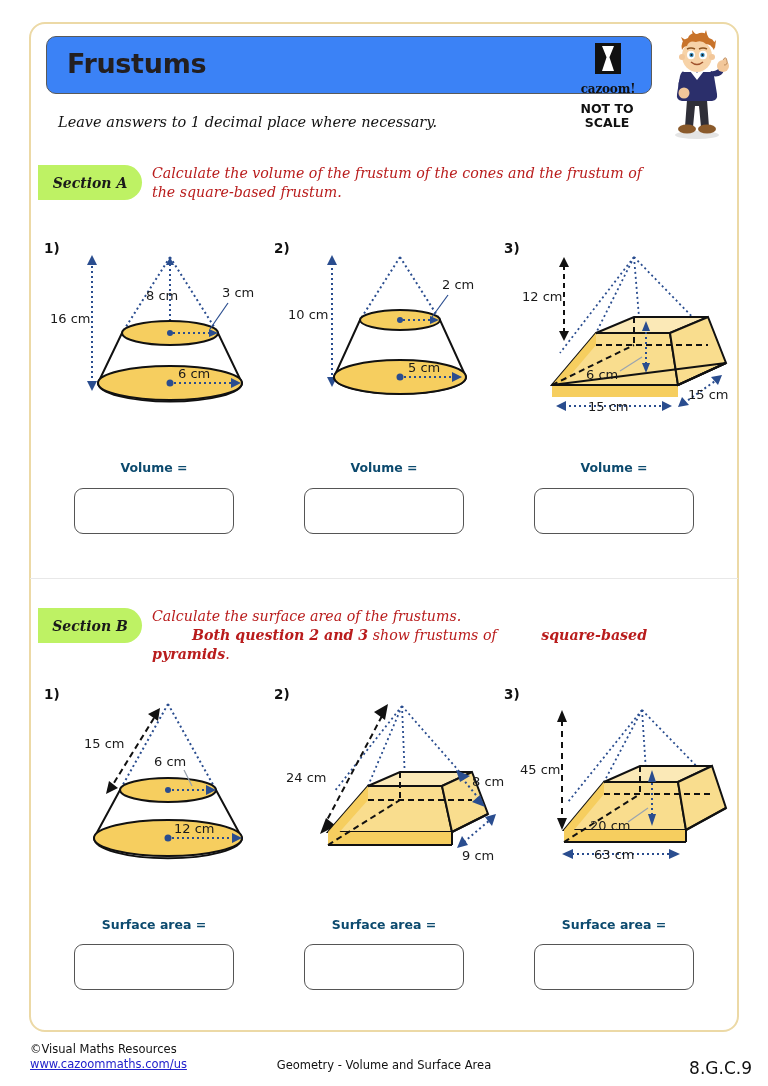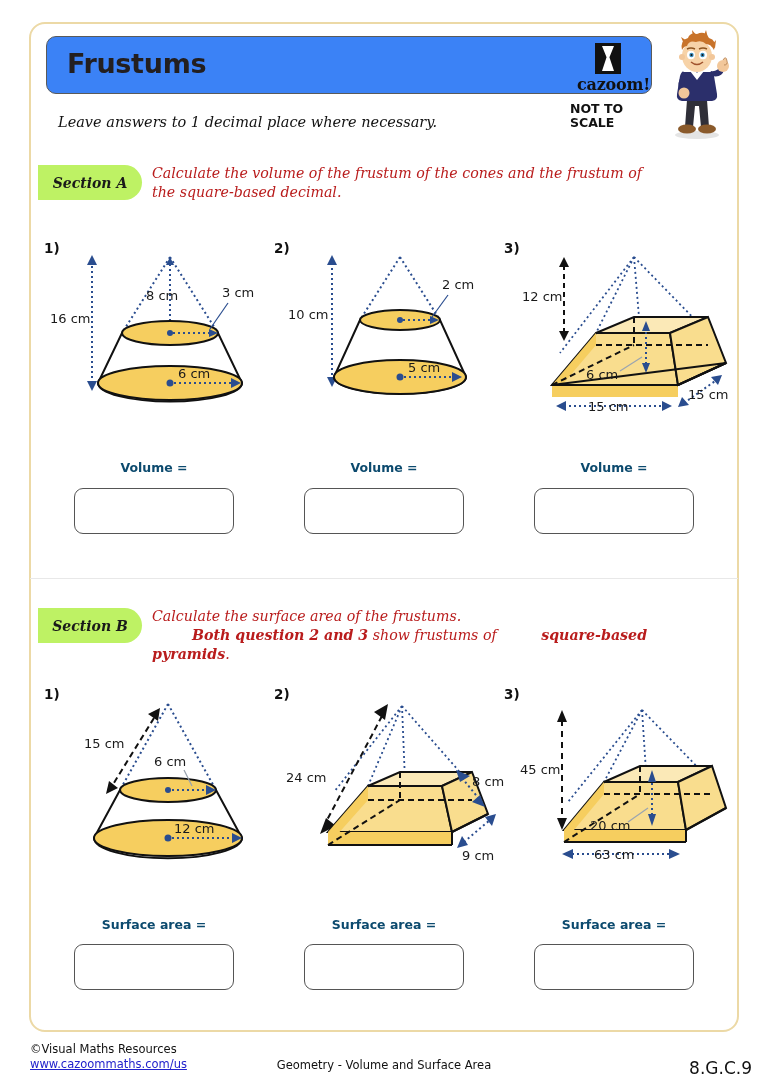--- a/index.html
+++ b/index.html
@@ -79,31 +79,31 @@
     left: 7px;
     top: 3px;
     width: 12px;
     height: 25px;
     background: #fff;
     clip-path: polygon(0% 0%, 100% 0%, 62% 45%, 100% 100%, 0% 100%, 38% 45%);
   }
   #cazoom-word {
     font-family: "DejaVu Serif", serif;
     font-weight: bold;
-    font-size: 16px;
+    font-size: 12px;
     color: #111;
     letter-spacing: -0.2px;
-    margin-top: 1px;
+    margin-top: 8px;
   }
   #not-to-scale {
     position: absolute;
     left: 570px;
     top: 102px;
     width: 74px;
-    text-align: left;
+    text-align: center;
     font-size: 12.5px;
     font-weight: bold;
     color: #111;
     line-height: 14px;
     font-family: "DejaVu Sans", sans-serif;
   }
   #subtitle {
     position: absolute;
     left: 58px;
     top: 114px;
@@ -285,21 +285,21 @@
   <path d="M27 21 q4 -2 8 0" stroke="#8d5420" stroke-width="1.4" fill="none"></path>
   <path d="M39 21 q4 -2 8 0" stroke="#8d5420" stroke-width="1.4" fill="none"></path>
 
   <path d="M31 34 q6 5 12 0" stroke="#a0522d" stroke-width="1.5" fill="none"></path>
 </svg>
 
 <div class="section-band" style="top:165px;">
   <div class="section-pill">Section A</div>
   <div class="section-text">
     <span>Calculate the volume of the frustum of the cones and the frustum of</span><br>
-    <span>the square-based decimal.</span>
+    <span>the square-based frustum.</span>
   </div>
 </div>
 
 <div class="q-num" style="left:44px; top:240px;">1)</div>
 <svg class="fig" style="left:50px; top:245px;" width="215" height="165" viewBox="0 0 215 165">
 
   <line x1="120" y1="12" x2="72" y2="88" stroke="#2a4d8f" stroke-width="2" stroke-dasharray="2,3"></line>
   <line x1="120" y1="12" x2="168" y2="88" stroke="#2a4d8f" stroke-width="2" stroke-dasharray="2,3"></line>
 
   <line x1="120" y1="14" x2="120" y2="86" stroke="#2a4d8f" stroke-width="2" stroke-dasharray="2,3"></line>

